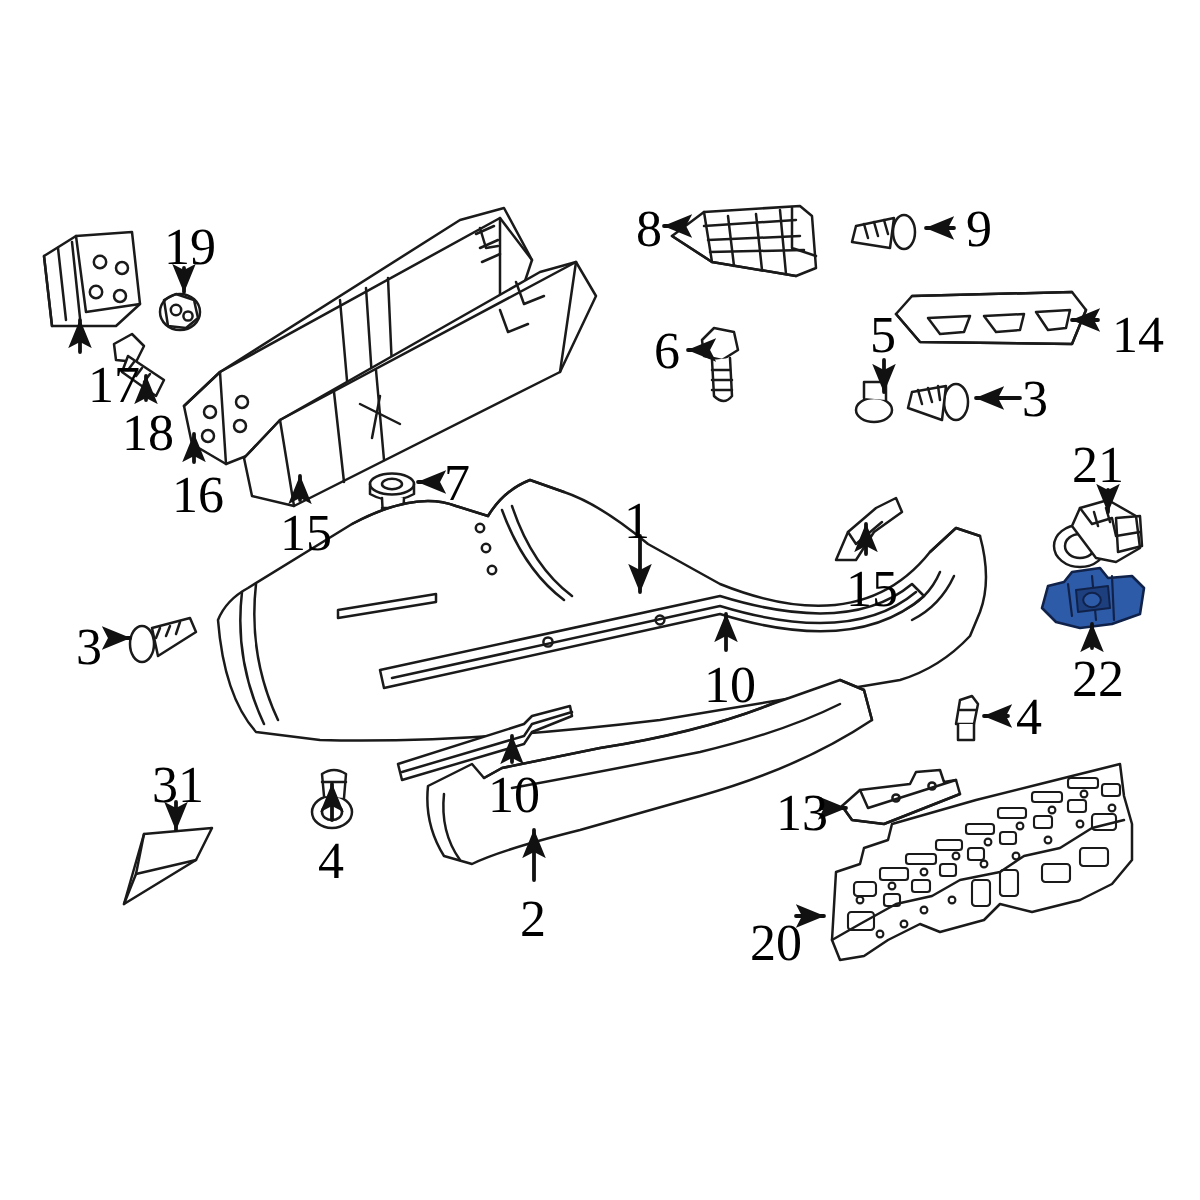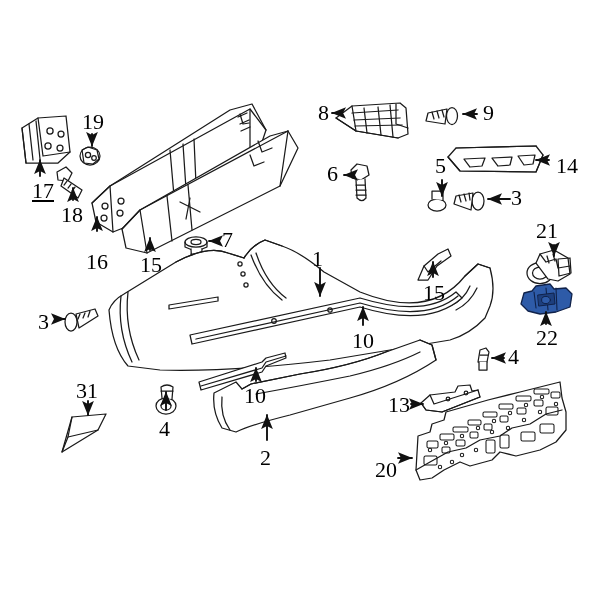--- a/index.html
+++ b/index.html
@@ -2,21 +2,21 @@
 <html><head>
 <meta charset="utf-8">
 <title>Rear Bumper Parts Diagram</title>
 <style>
   html,body{margin:0;padding:0;background:#ffffff;}
   body{width:600px;height:600px;overflow:hidden;
        font-family:"Liberation Serif", serif;}
   #stage{position:relative;width:600px;height:600px;background:#ffffff;}
   svg#art{position:absolute;left:0;top:0;width:600px;height:600px;}
   .callout{position:absolute;font-family:"Liberation Serif", serif;
-           font-size:22px;font-weight:400;color:#000000;line-height:1;
+           font-size:26px;font-weight:400;color:#000000;line-height:1;
            letter-spacing:0px;white-space:nowrap;}
 </style>
 </head>
 <body>
 
 <div id="stage">
 
   <svg id="art" viewBox="0 0 600 600">
     <defs>
       <marker id="ah" markerWidth="9" markerHeight="9" refX="7.4" refY="3.1" orient="auto" markerUnits="strokeWidth">
@@ -356,22 +356,22 @@
   <div class="callout" style="left:327px;top:163px;">6</div>
   <div class="callout" style="left:222px;top:229px;">7</div>
   <div class="callout" style="left:318px;top:102px;">8</div>
   <div class="callout" style="left:483px;top:102px;">9</div>
   <div class="callout" style="left:352px;top:330px;">10</div>
   <div class="callout" style="left:423px;top:282px;">15</div>
   <div class="callout" style="left:244px;top:385px;">10</div>
   <div class="callout" style="left:388px;top:382px;margin-top:12px;">13</div>
   <div class="callout" style="left:556px;top:155px;">14</div>
   <div class="callout" style="left:140px;top:254px;">15</div>
-  <div class="callout" style="left:86px;top:235px;margin-top:16px;">16</div>
-  <div class="callout" style="left:32px;top:180px;text-decoration:underline;">17</div>
+  <div class="callout" style="left:86px;top:235px;">16</div>
+  <div class="callout" style="left:44px;top:180px;">17</div>
   <div class="callout" style="left:61px;top:204px;">18</div>
   <div class="callout" style="left:82px;top:111px;">19</div>
   <div class="callout" style="left:375px;top:459px;text-align:right;">20</div>
   <div class="callout" style="left:536px;top:220px;">21</div>
   <div class="callout" style="left:536px;top:327px;">22</div>
   <div class="callout" style="left:76px;top:380px;">31</div>
 
 </div>
 
 </body></html>

